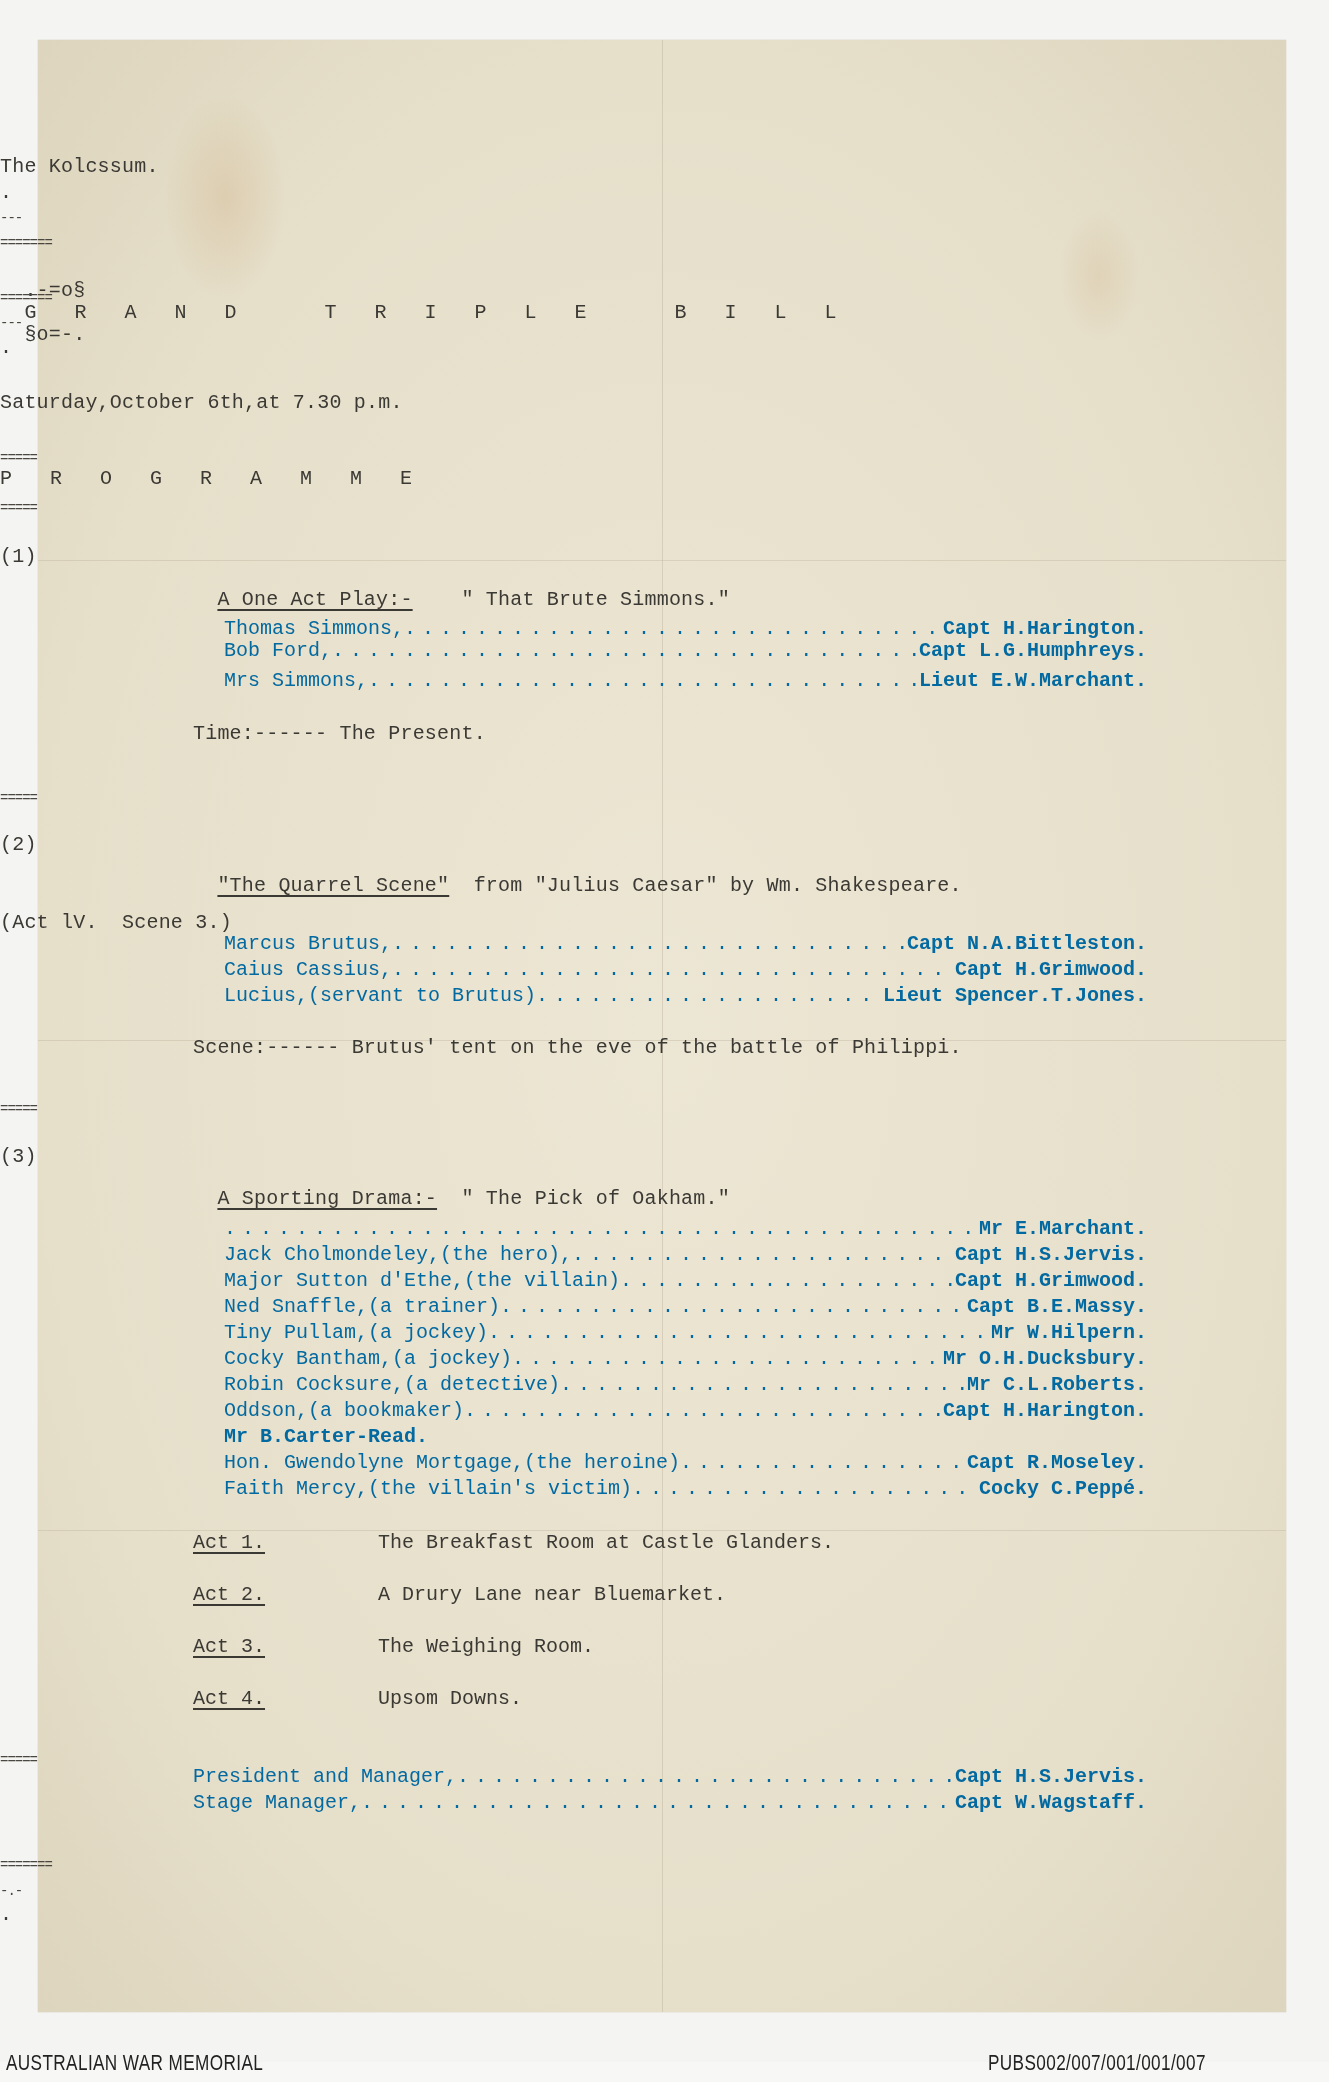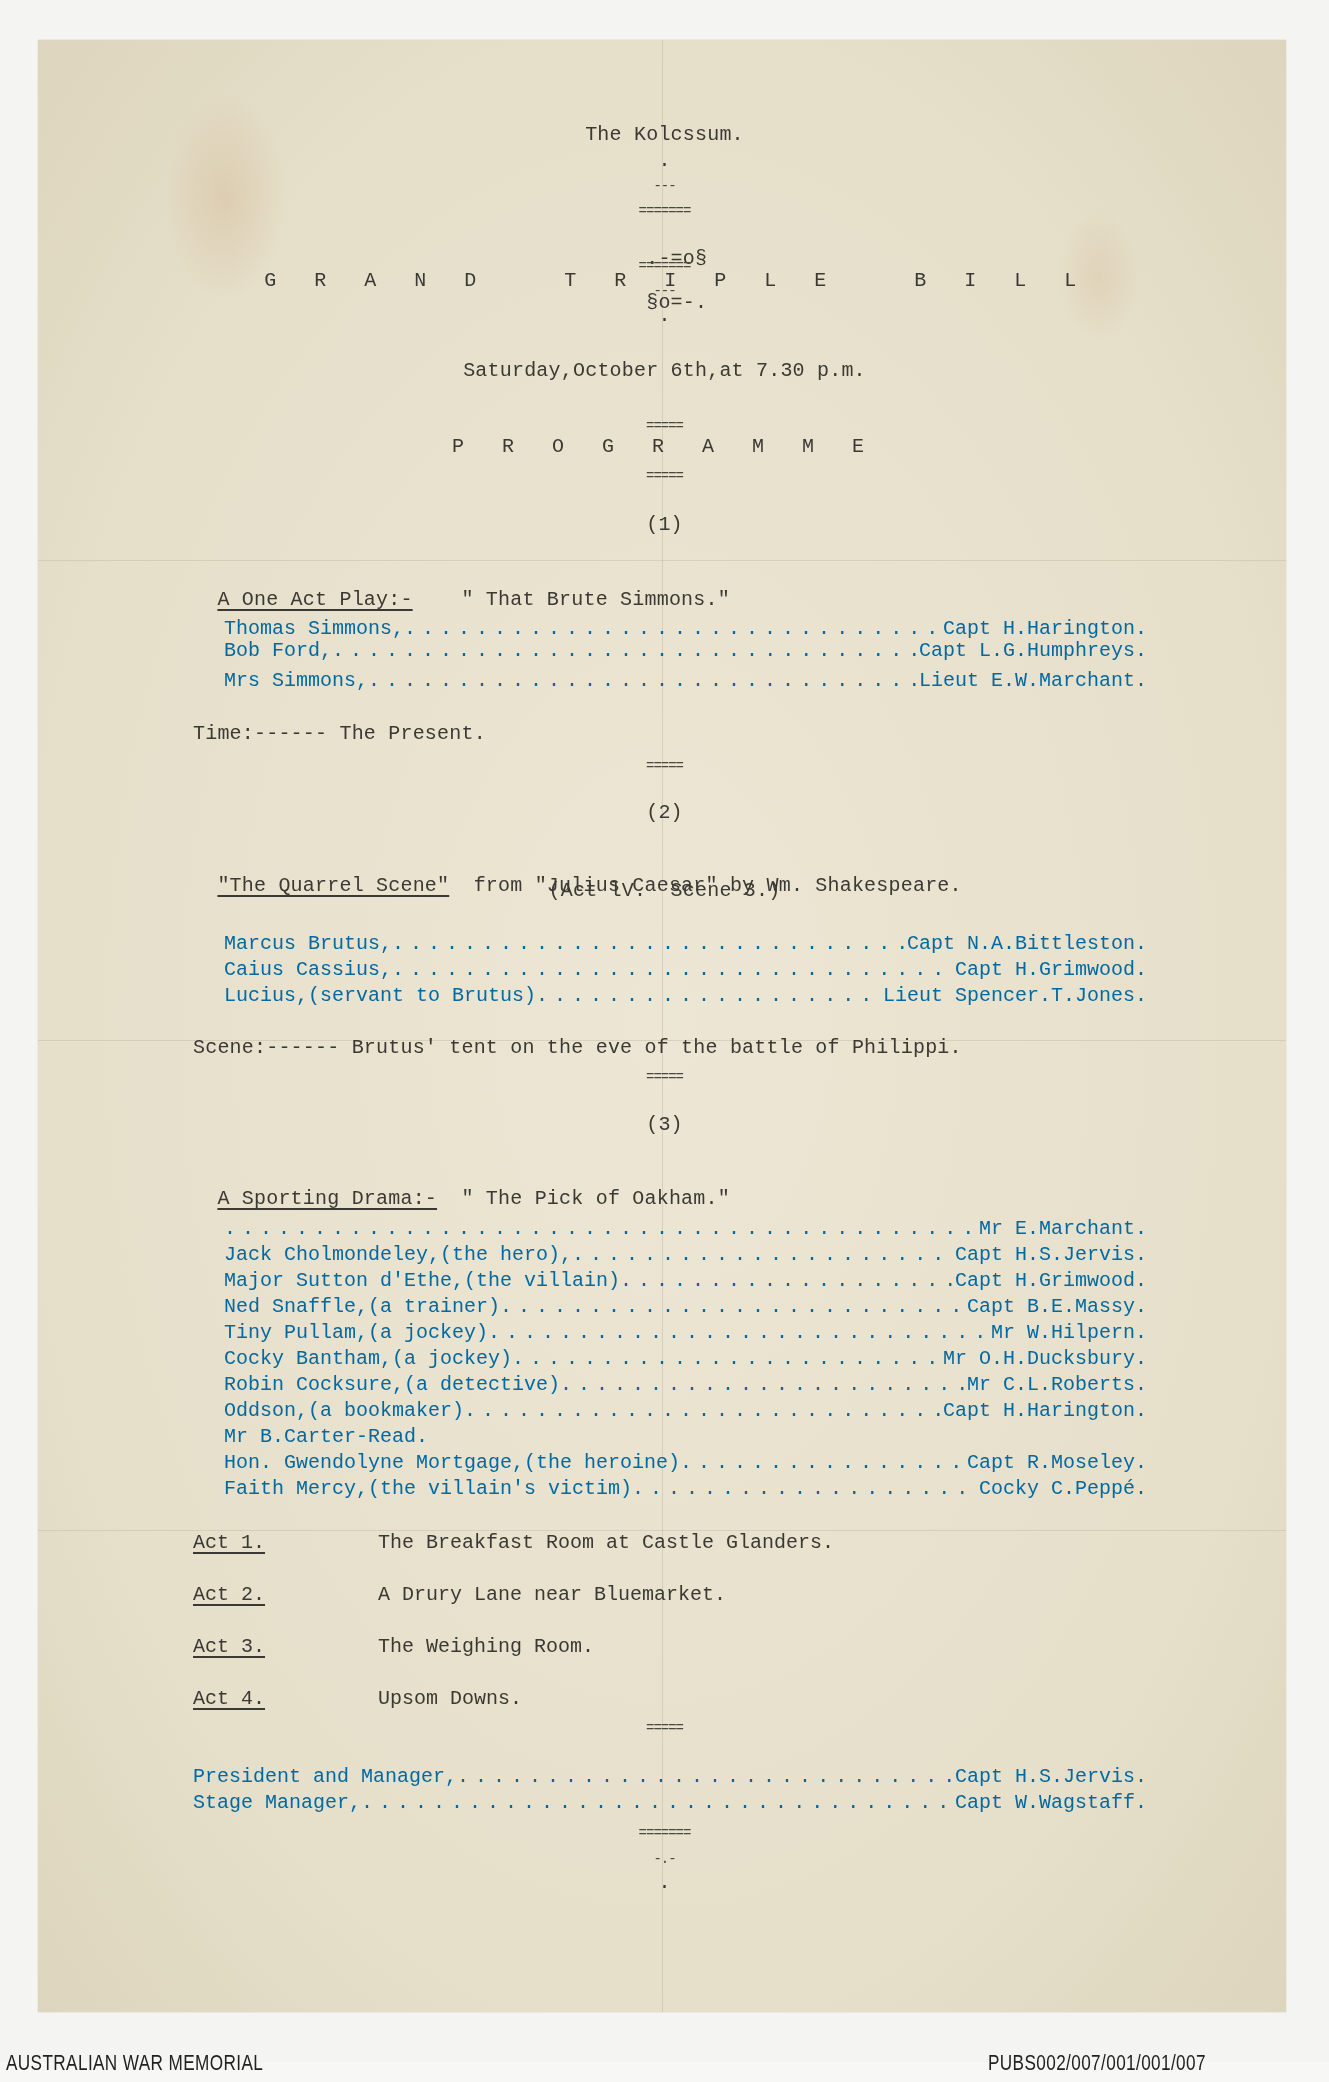--- a/index.html
+++ b/index.html
@@ -19,29 +19,29 @@
       radial-gradient(ellipse at 50% 50%, #ece6d4 0%, #e6dfca 70%, #ddd5bd 100%);
     box-shadow: 0 0 1px #b9b29c;
     color:#3a3833;
   }
   .fold-v { position:absolute; left:662px; top:40px; width:1px; height:1972px; background:rgba(190,180,160,0.45); }
   .fold-h { position:absolute; left:38px; width:1248px; height:1px; background:rgba(195,185,165,0.45); }
   .line {
     position:absolute; font-size:20px; line-height:22px; white-space:pre; letter-spacing:0.2px;
     color:#3b3934;
   }
-  .center { left:0; width:1329px; text-align:center; }
+  .center { left:0; width:1329px; text-align:left;margin-top:32px; }
   .ul { text-decoration:underline; text-decoration-thickness:2px; text-underline-offset:4px; }
   .spaced { letter-spacing:13px; }
   .rule { font-size:14px; letter-spacing:-1px; color:#4a4740; }
   .row { position:absolute; left:224px; width:923px; display:flex; font-size:20px; line-height:22px; white-space:pre; color:#0369a1; }
   .row .role { white-space:pre; }
   .row .dots { flex:1; overflow:hidden; white-space:nowrap; }
   .row .dots::before { content:". . . . . . . . . . . . . . . . . . . . . . . . . . . . . . . . . . . . . . . . . . . . . . . . . . . . . . . . . . . . . . . . . . . . . . . . . . . . . . . . . ."; letter-spacing:-3px; }
-  .row .actor { white-space:pre; }
+  .row .actor { white-space:pre;font-weight:bold; }
   .footer {
     position:absolute; top:2050px; font-family:"Liberation Sans","DejaVu Sans",sans-serif;
     font-size:22px; color:#222; transform:scaleX(0.78); transform-origin:left top; letter-spacing:0.5px;
   }
   .act-row { position:absolute; left:193px; font-size:20px; line-height:22px; color:#3b3934; white-space:pre; }
   .act-row .act-label { display:inline-block; width:185px; }
 </style>
 </head>
 <body>
 

